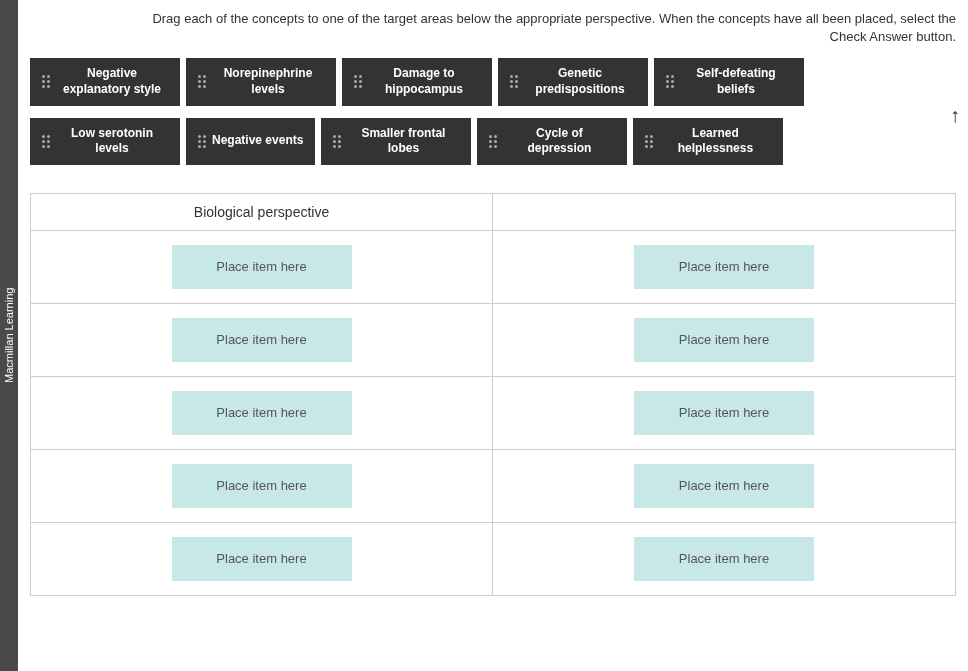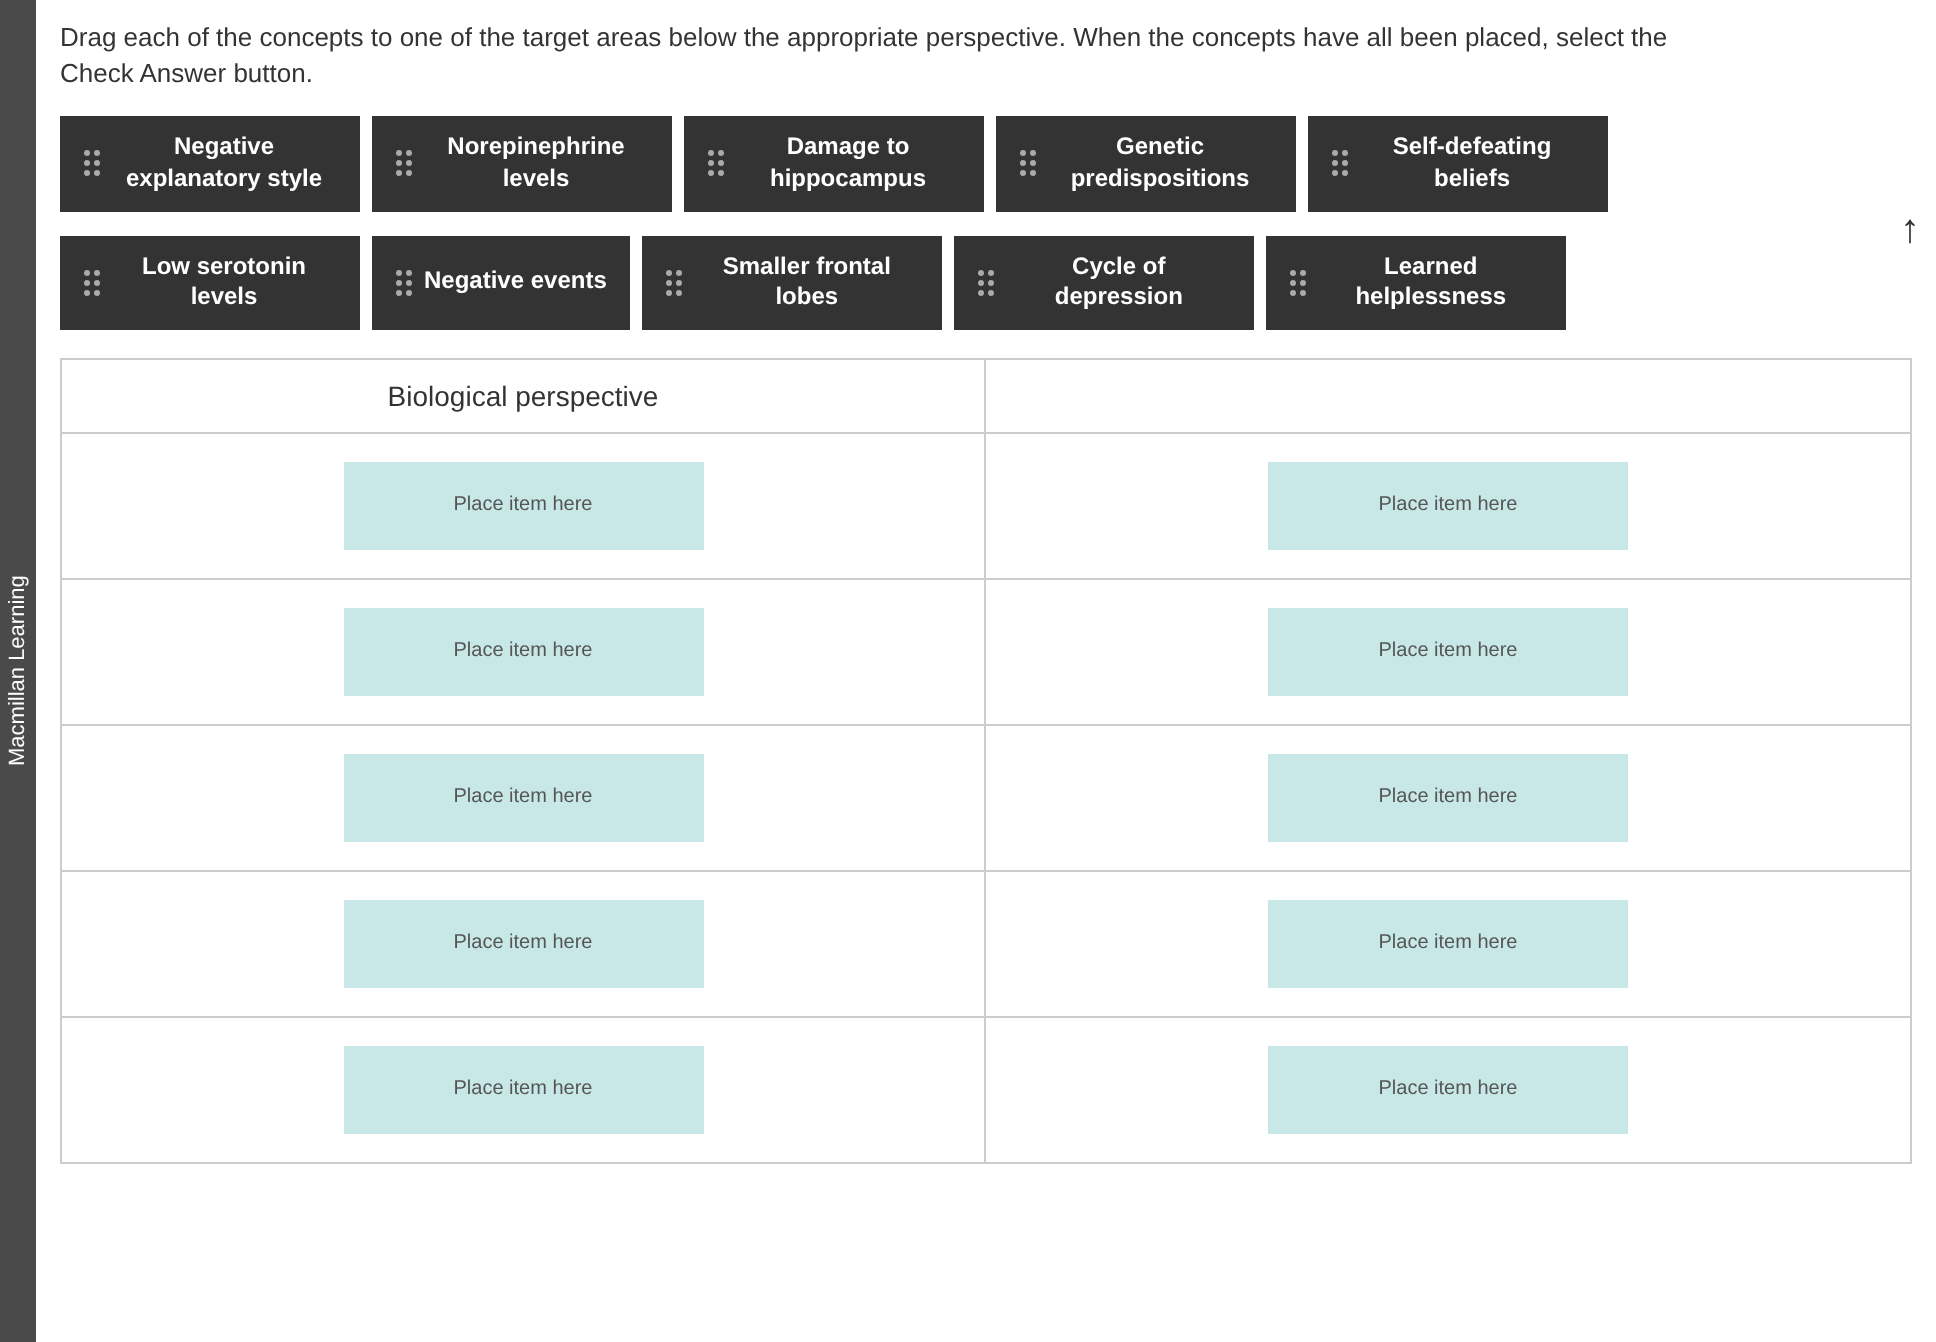--- a/index.html
+++ b/index.html
@@ -35,27 +35,28 @@
       padding: 10px 12px 12px 12px;
       background: white;
       min-height: 671px;
     }
 
     .instructions {
       font-size: 13px;
       color: #333;
       margin-bottom: 12px;
       line-height: 1.4;
+      text-align: right;
     }
 
     .drag-items-area {
       display: flex;
       flex-wrap: wrap;
       gap: 6px;
-      margin-bottom: 14px;
+      margin-bottom: 28px;
     }
 
     .drag-item {
       background: #333;
       color: white;
       padding: 8px 12px;
       font-size: 12px;
       font-weight: bold;
       text-align: center;
       cursor: grab;
@@ -126,21 +127,21 @@
     }
 
     .table-cell:first-child {
       border-right: 1px solid #ccc;
     }
 
     .drop-zone {
       background: #c8e8e8;
       border: none;
       padding: 12px 24px;
-      font-size: 10px;
+      font-size: 13px;
       color: #555;
       text-align: center;
       width: 180px;
       min-height: 44px;
       display: flex;
       align-items: center;
       justify-content: center;
       cursor: pointer;
     }
 

